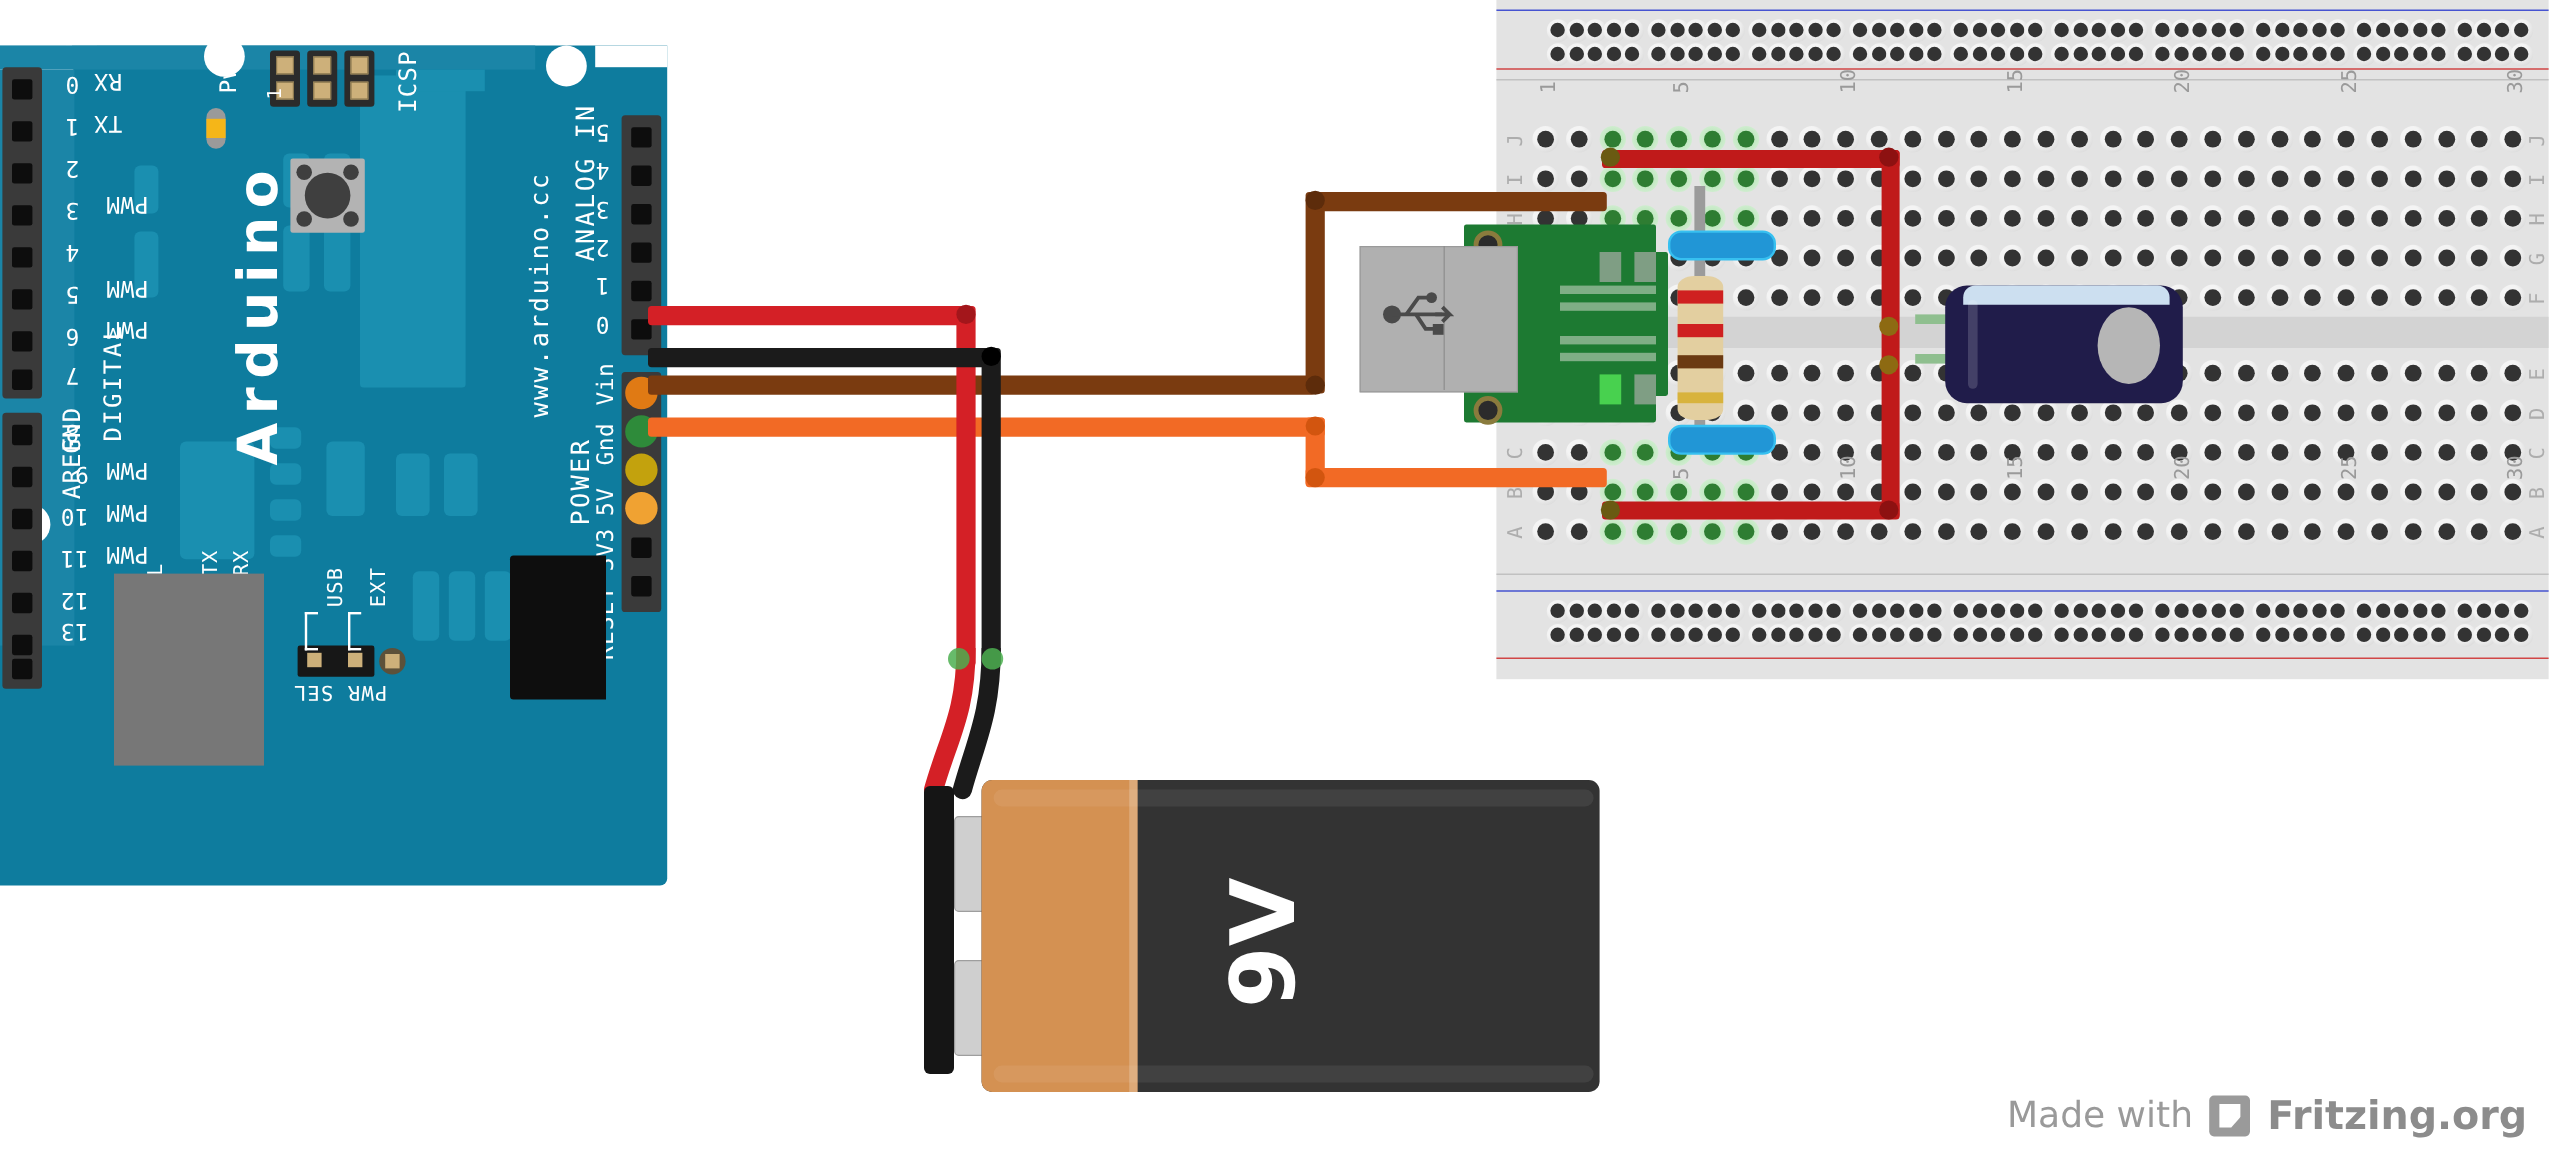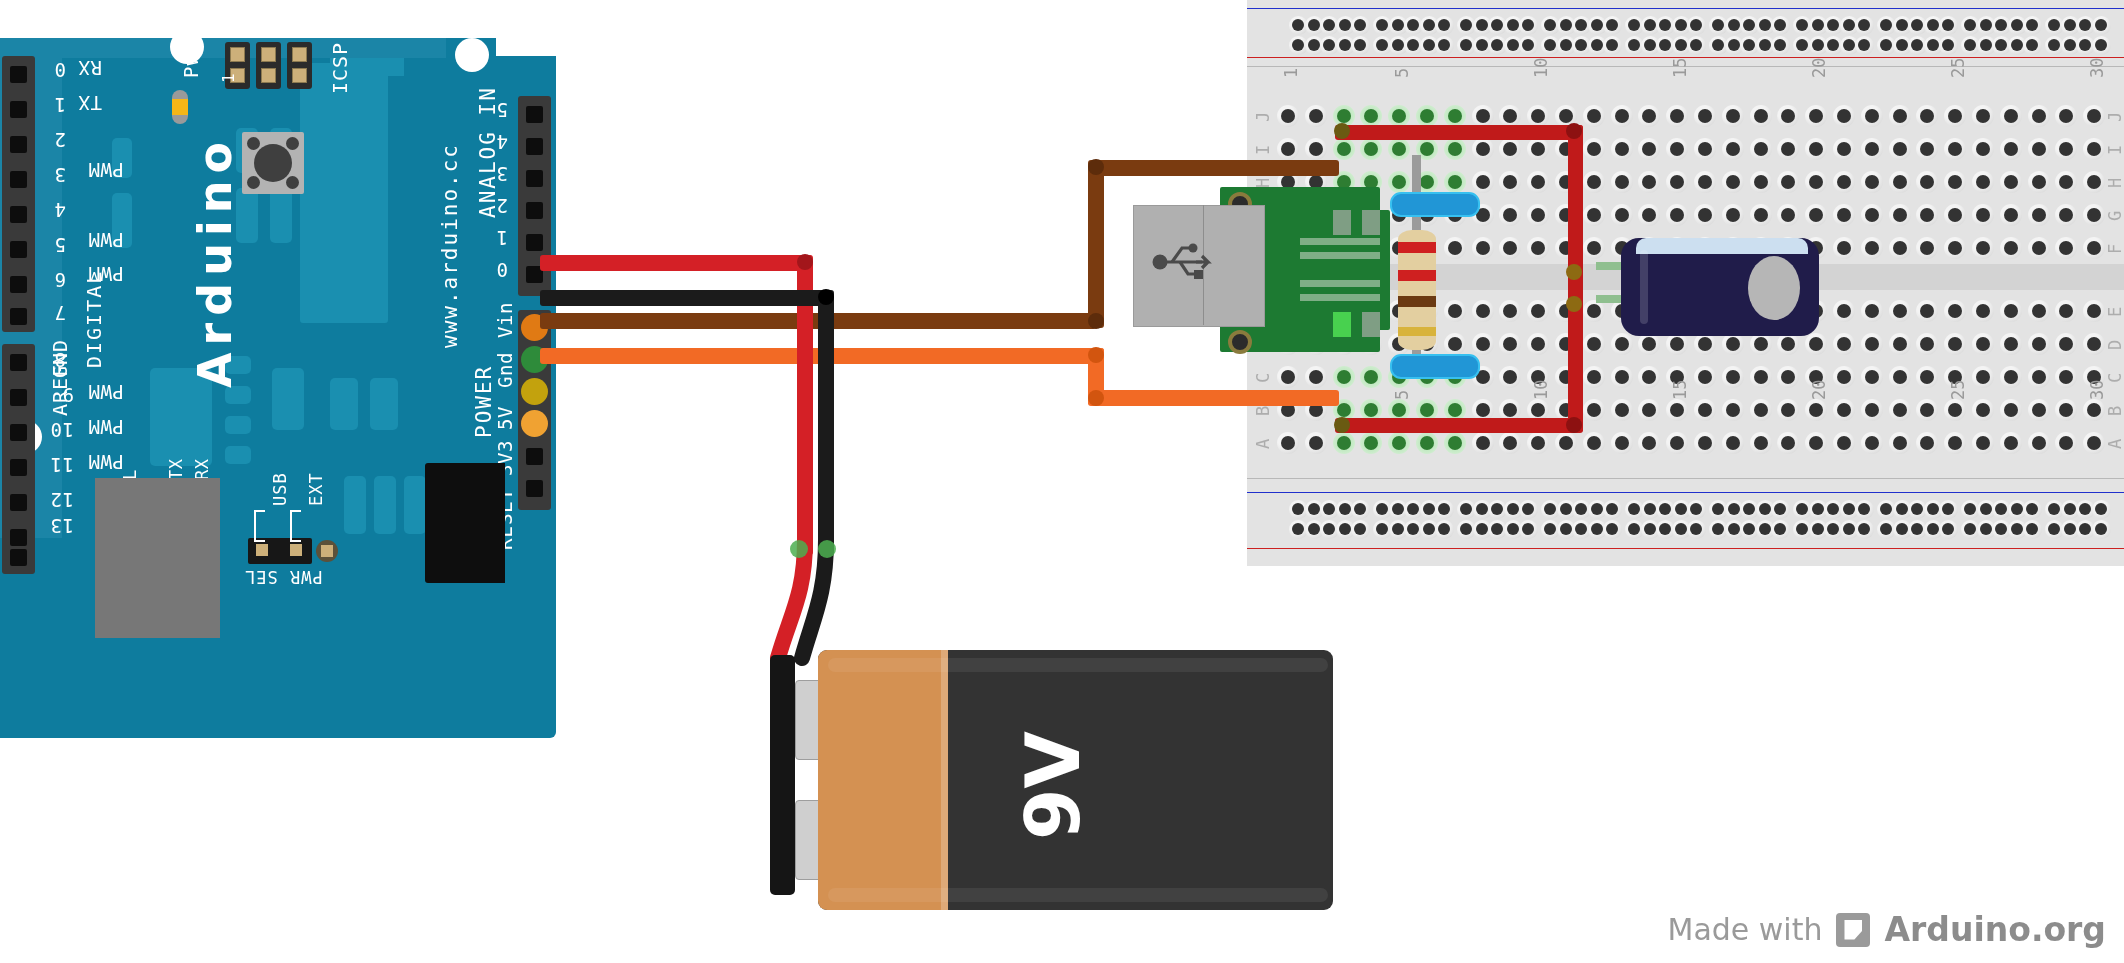--- a/index.html
+++ b/index.html
@@ -1935,16 +1935,16 @@
     <div class="batt-body" style="left:818px;top:650px;width:515px;height:260px;"></div>
     <div class="batt-gold" style="left:818px;top:650px;width:130px;height:260px;"></div>
     <div class="batt-sheen" style="left:828px;top:658px;width:500px;height:14px;border-radius:7px;"></div>
     <div class="batt-sheen" style="left:828px;top:888px;width:500px;height:14px;border-radius:7px;"></div>
     <div class="batt-lbl rot90" style="left:1010px;top:840px;transform:rotate(-90deg);transform-origin:0 0;">9V</div>
   </div>
 
   <div class="footer">
     <span class="mw">Made with</span>
     <span class="fzlogo"></span>
-    <span class="fz">Arduino.org</span>
+    <span class="fz">Fritzing.org</span>
   </div>
 
 </div>
 
 </body></html>

